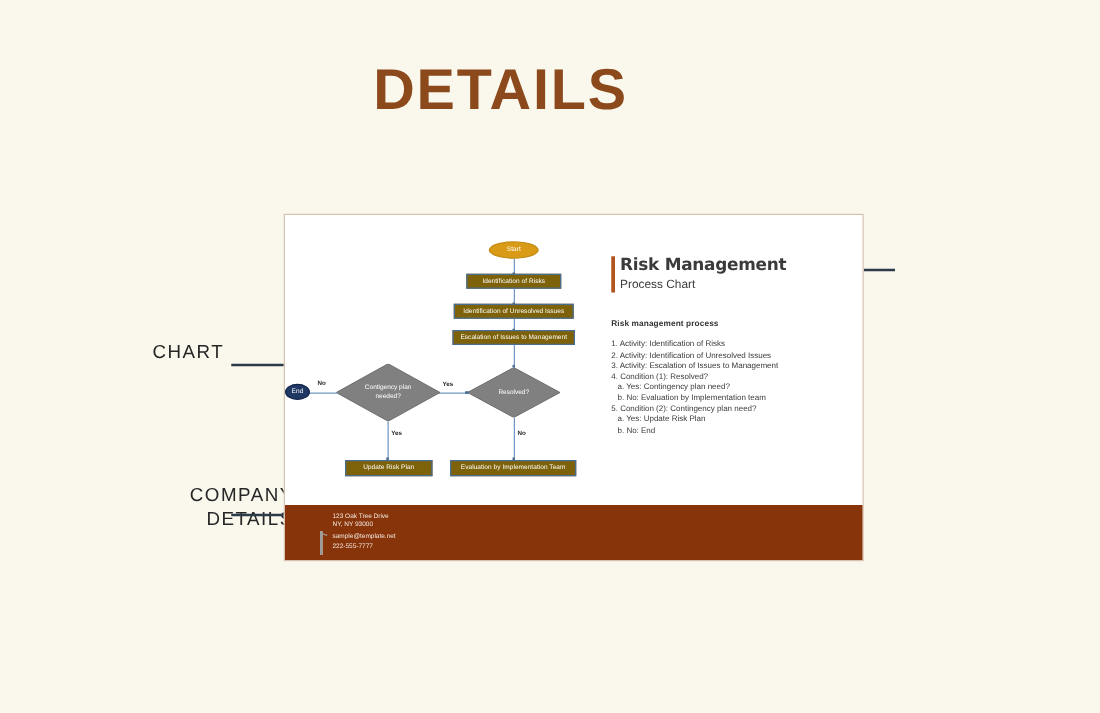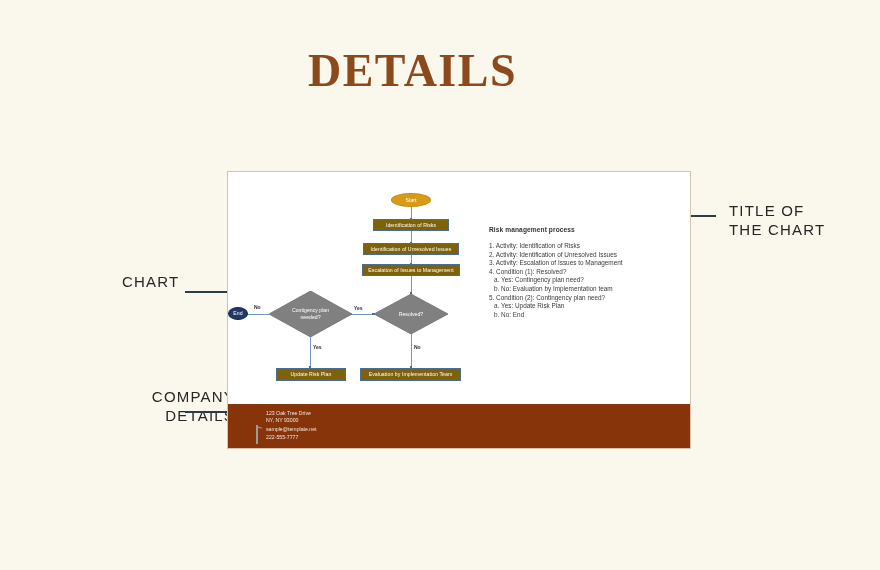--- a/index.html
+++ b/index.html
@@ -6,25 +6,25 @@
   html, body {
     width: 880px; height: 570px;
     background: #faf7ec;
     font-family: "Liberation Sans", sans-serif;
     overflow: hidden;
   }
   #stage { position: relative; width: 880px; height: 570px; }
 
   
   .page-title {
-    position: absolute; left: 12px; top: 44px; width: 801px;
+    position: absolute; left: 0; top: 44px; width: 801px;
     text-align: center;
     font-size: 46px; font-weight: bold; letter-spacing: 1.5px;
     color: #8c4a1c;
-    font-family: Liberation Serif, serif;
+    font-family: Liberation Sans, sans-serif;
   }
 
   
   .anno {
     position: absolute;
     font-family: "Liberation Sans", sans-serif;
     font-size: 15px; letter-spacing: 1.2px;
     color: #262626;
     line-height: 19px;
     white-space: pre-line;
@@ -144,22 +144,20 @@
 
   <div class="anno anno-chart">CHART</div>
   <div class="leader" style="left:185px; top:291px; width:48px;"></div>
   <div class="leader-arrow-r" style="left:233px; top:286.5px;"></div>
 
   <div class="anno anno-company">COMPANY
 DETAILS</div>
   <div class="leader" style="left:185px; top:411px; width:58px;"></div>
   <div class="leader-arrow-r" style="left:243px; top:406.5px;"></div>
 
-  <div class="anno anno-title">TITLE OF
-THE CHART</div>
   <div class="leader" style="left:588px; top:215px; width:128px;"></div>
   <div class="leader-arrow-l" style="left:580px; top:211.5px;"></div>
 
   <div class="card">
     <div class="card-body">
 
       <div class="flow">
 
         <div class="node start" style="left:163px; top:21px; width:40px; height:14px;">Start</div>
 
@@ -210,20 +208,25 @@
         <div class="node end" style="left:0px; top:135px; width:20px; height:13px;">End</div>
 
         <div class="conn conn-v" style="left:82px; top:165px; height:31px;"></div>
         <div class="joint" style="left:80.7px; top:193.5px;"></div>
         <div class="elabel" style="left:85px; top:172px;">Yes</div>
 
         <div class="node rect" style="left:48px; top:196px; width:70px; height:13px;">Update Risk Plan</div>
       </div>
 
       <div class="rt">
+        <div class="rt-head">
+          <div class="rt-accent"></div>
+          <div class="rt-title">Risk Management</div>
+          <div class="rt-sub">Process Chart</div>
+        </div>
         <div class="rt-lead">Risk management process</div>
         <div class="rt-list">
           <div class="rt-li">1. Activity: Identification of Risks</div>
           <div class="rt-li">2. Activity: Identification of Unresolved Issues</div>
           <div class="rt-li">3. Activity: Escalation of Issues to Management</div>
           <div class="rt-li">4. Condition (1): Resolved?</div>
           <div class="rt-li sub">a. Yes: Contingency plan need?</div>
           <div class="rt-li sub">b. No: Evaluation by Implementation team</div>
           <div class="rt-li">5. Condition (2): Contingency plan need?</div>
           <div class="rt-li sub">a. Yes: Update Risk Plan</div>

